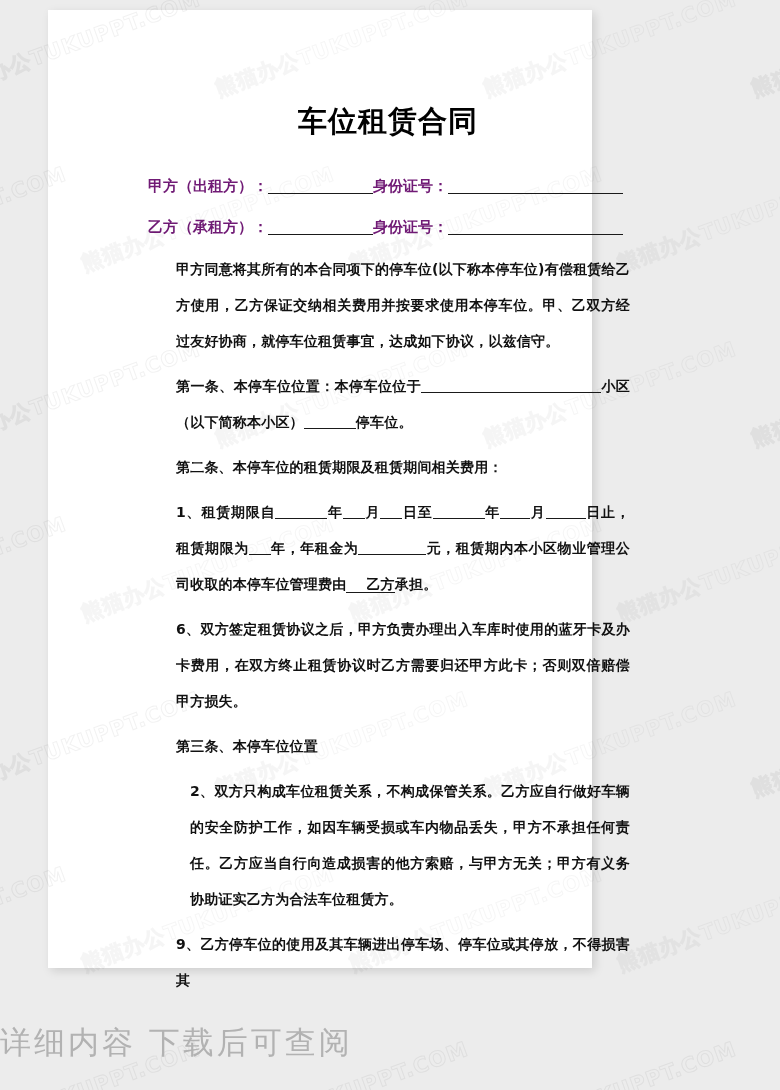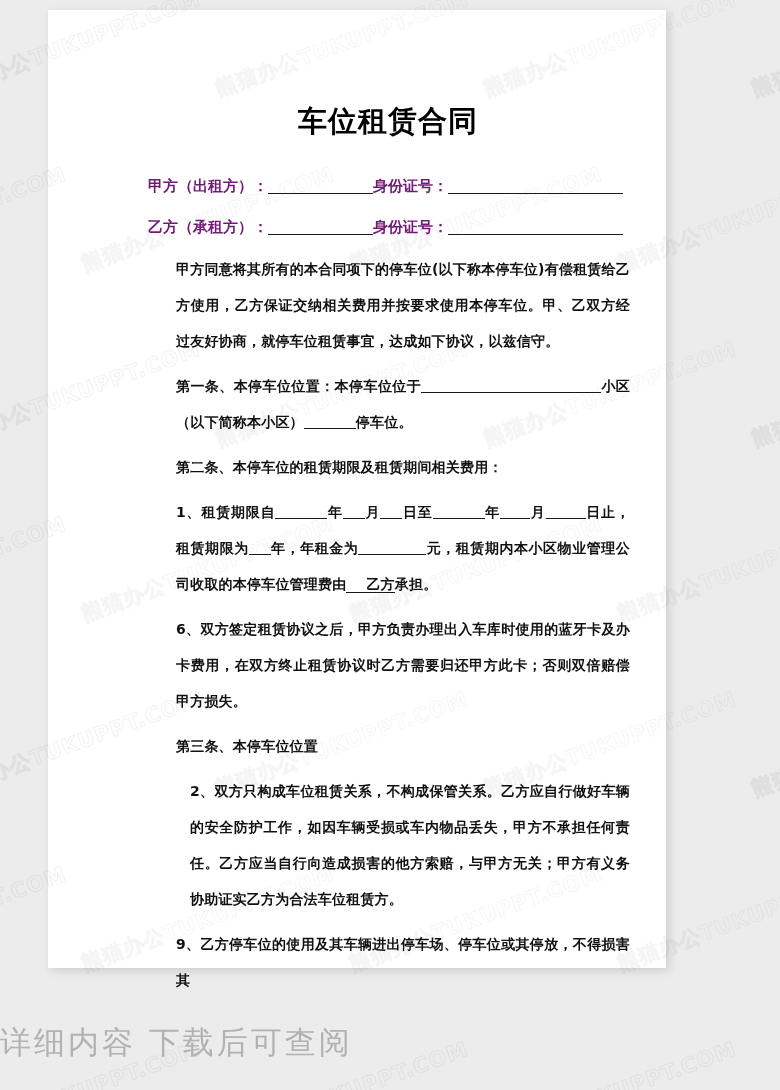--- a/index.html
+++ b/index.html
@@ -39,21 +39,21 @@
   }
   .wm.on-page {
     -webkit-text-stroke: 1.1px rgba(0,0,0,0.038);
   }
 
   
   .page {
     position: absolute;
     left: 48px;
     top: 10px;
-    width: 618px;
+    width: 544px;
     height: 958px;
     background: #ffffff;
     box-shadow: 3px 3px 9px rgba(0,0,0,0.13);
     z-index: 2;
   }
 
   .doc-body {
     position: absolute;
     left: 100px;   
     top: 0;

